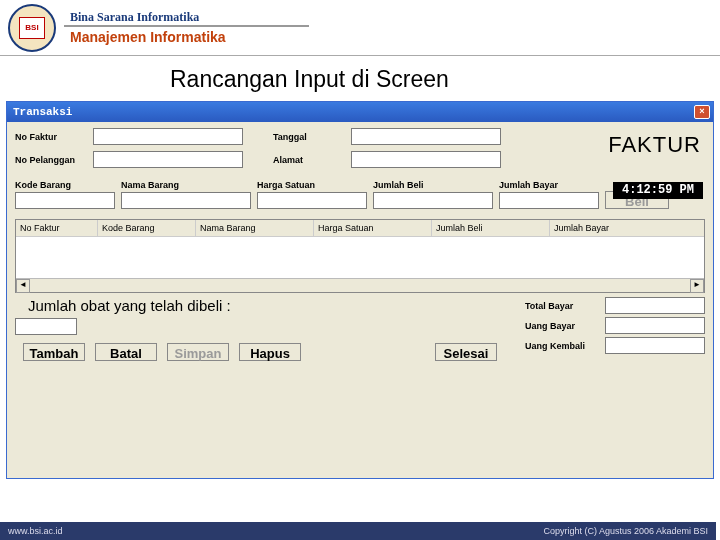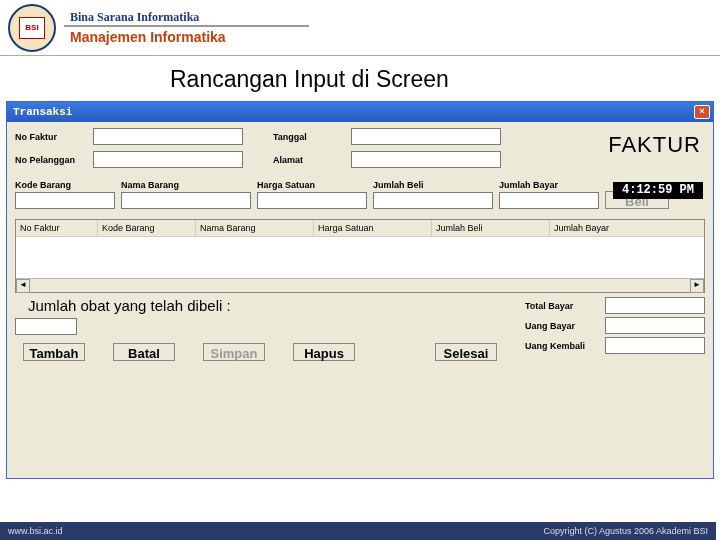--- a/index.html
+++ b/index.html
@@ -58,21 +58,21 @@
 
   .bottom-row { display: flex; align-items: flex-start; padding: 4px 8px 0 8px; }
   .bottom-left { flex: 1; }
   .count-lbl { font-size: 15px; font-weight: normal; margin-bottom: 4px; margin-left: 13px; }
   .count-box { width: 62px; }
   .bottom-right { width: 200px; }
   .total-row { display: flex; align-items: center; justify-content: flex-end; margin-bottom: 3px; }
   .total-row .tl { font-size: 9px; font-weight: bold; width: 80px; text-align: left; }
   .total-row .inp { width: 100px; }
 
-  .actionbar { display: flex; gap: 28px; padding: 8px 8px 0 8px; align-items: center; }
+  .actionbar { display: flex; gap: 10px; padding: 8px 8px 0 8px; align-items: center; }
   .actionbar .btn { width: 62px; }
   .actionbar .spacer { flex: 1; }
 
   .footer { position: absolute; bottom: 0; left: 0; right: 4px; height: 18px; background: #2a3a6a; color: #dcdcec; display: flex; align-items: center; justify-content: space-between; padding: 0 8px; font-size: 9px; font-family: Arial, sans-serif; }
 </style>
 </head>
 <body>
 
 <div class="top-banner">
   <div class="logo-box">

